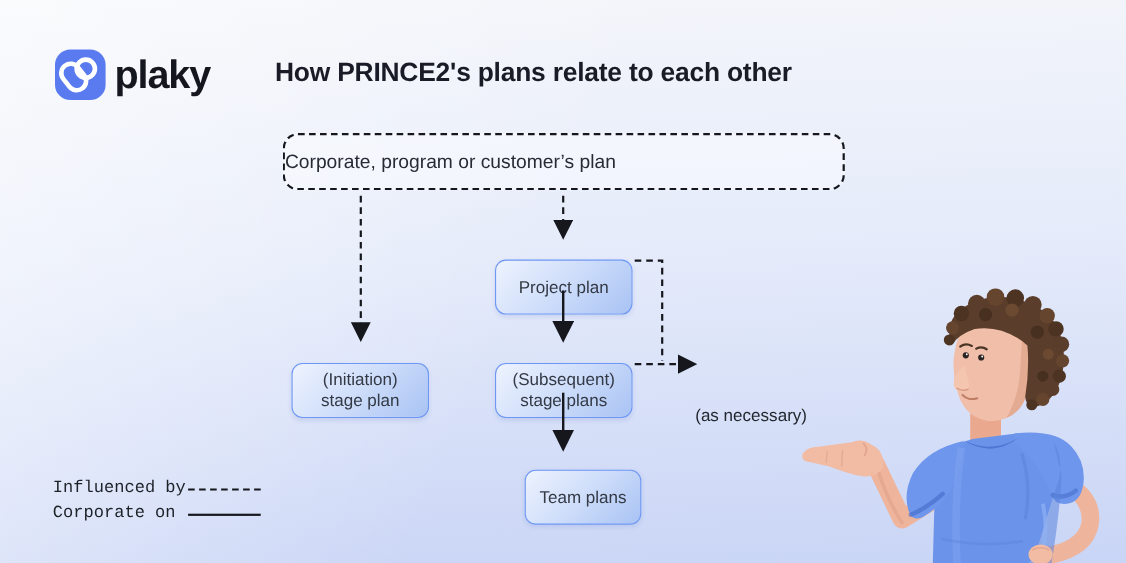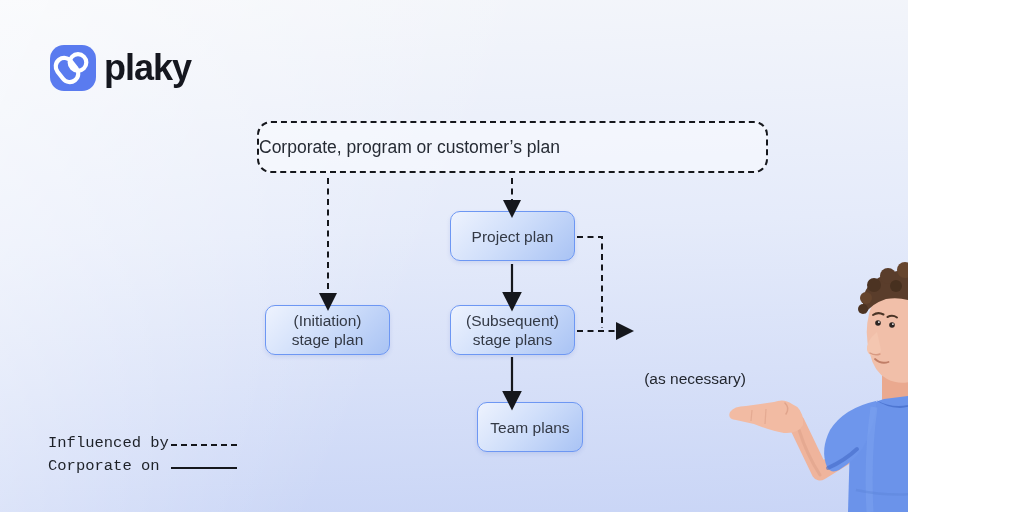--- a/index.html
+++ b/index.html
@@ -1,20 +1,20 @@
 <!DOCTYPE html>
 <html><head>
 <meta charset="utf-8">
 <style>
   * { margin:0; padding:0; box-sizing:border-box; }
   html,body { width:1024px; height:512px; overflow:hidden; }
   body { font-family:"Liberation Sans","DejaVu Sans",sans-serif; }
 
   .canvas {
-    position:relative; width:908px; height:512px; overflow:hidden;
+    position:relative; width:1024px; height:512px; overflow:hidden;
     background:
       linear-gradient(115deg, rgba(255,255,255,0.55) 0%, rgba(255,255,255,0) 48%),
       linear-gradient(178deg, #f4f6fa 0%, #e5ebfa 45%, #c9d5f6 100%);
   }
 
   
   .logo-box {
     position:absolute; left:50px; top:45px; width:46px; height:46px;
     background:#5a7bef; border-radius:14px;
     display:flex; align-items:center; justify-content:center;
@@ -28,38 +28,38 @@
     font-size:24px; font-weight:700; color:#191b26; letter-spacing:-0.2px;
   }
 
   
   .node {
     position:absolute; display:flex; flex-direction:column;
     align-items:center; justify-content:center; text-align:left;
     border:1.5px solid #6d97f3; border-radius:10px;
     background:linear-gradient(135deg, #eef3fe 0%, #cfdefa 48%, #a9c3f4 100%);
     box-shadow:0 2px 4px rgba(70,100,190,0.14);
-    font-size:15.5px; line-height:19px; color:#333945;
+    font-size:15.5px; line-height:19px; color:#333945;margin-top:25px;
   }
   .node-corporate {
     position:absolute; left:257px; top:121px; width:511px; height:52px;
     border:2px dashed #15171c; border-radius:14px;
     background:rgba(250,252,255,0.55);
     display:flex; align-items:center; 
     font-size:17.5px; color:#262b34;
   }
   .n-project    { left:450px; top:211px; width:125px; height:50px; }
   .n-initiation { left:265px; top:305px; width:125px; height:50px; }
   .n-subsequent { left:450px; top:305px; width:125px; height:50px; }
   .n-exception  { left:632px; top:305px; width:126px; height:50px; }
   .n-team       { left:477px; top:402px; width:106px; height:50px; }
 
   .note {
     position:absolute; left:632px; top:370px; width:126px;
-    text-align:center; font-size:15.5px; color:#23272f;
+    font-size:15.5px; color:#23272f;
   }
 
   .arrows { position:absolute; left:0; top:0; width:1024px; height:512px; pointer-events:none; }
 
   
   .legend-label { position:absolute; left:48px; font-size:15.5px; color:#1d2128;font-family:Liberation Mono, monospace; }
   .lg1 { top:434px; } .lg2 { top:457px; }
   .legend-line { position:absolute; left:171px; width:66px; height:0; }
   .line-dashed { top:444px; border-top:2.5px dashed #15171c; }
   .line-solid  { top:467px; border-top:2px solid  #15171c; }
@@ -71,20 +71,21 @@
 
 <div class="canvas">
 
   <div class="logo-box">
     <svg width="46" height="46" viewBox="0 0 46 46">
       <rect x="8.5" y="12" width="17" height="26" rx="8.5" fill="none" stroke="#ffffff" stroke-width="4.2" transform="rotate(-38 17 25)"></rect>
       <circle cx="28" cy="17.5" r="8.3" fill="none" stroke="#ffffff" stroke-width="4.2"></circle>
     </svg>
   </div>
   <div class="brand-word">plaky</div>
+  <div class="page-title">How PRINCE2's plans relate to each other</div>
 
   <div class="node-corporate">
     <span>Corporate, program or customer’s plan</span>
   </div>
 
   <div class="node n-project">
     <span>Project plan</span>
   </div>
 
   <div class="node n-subsequent">

